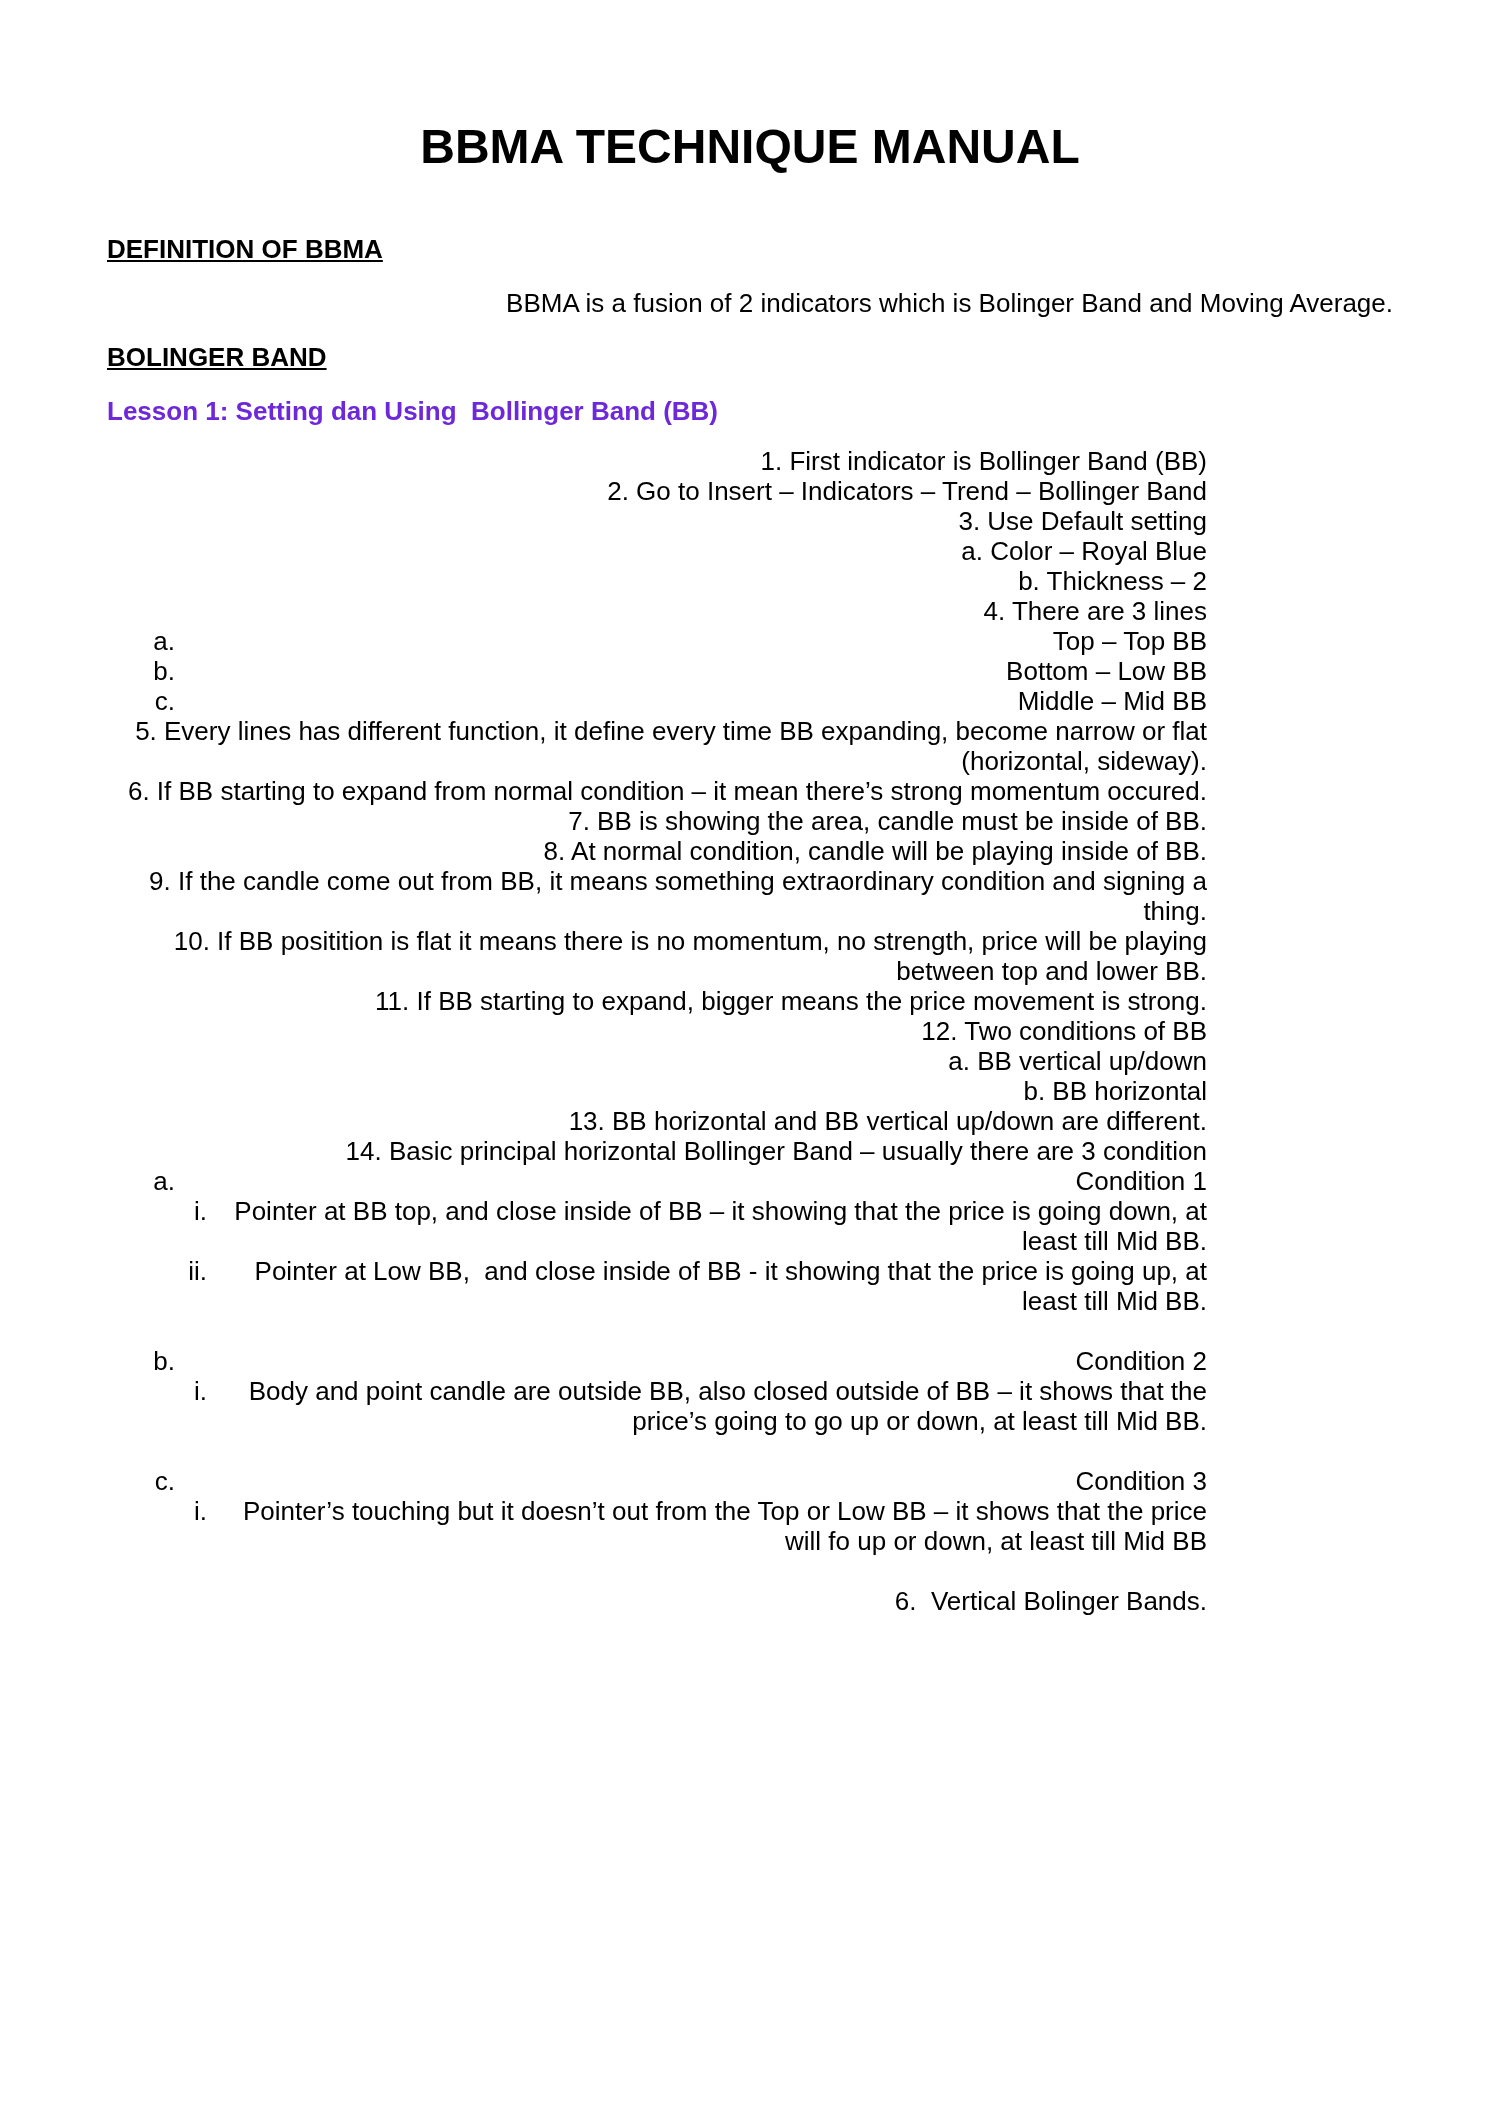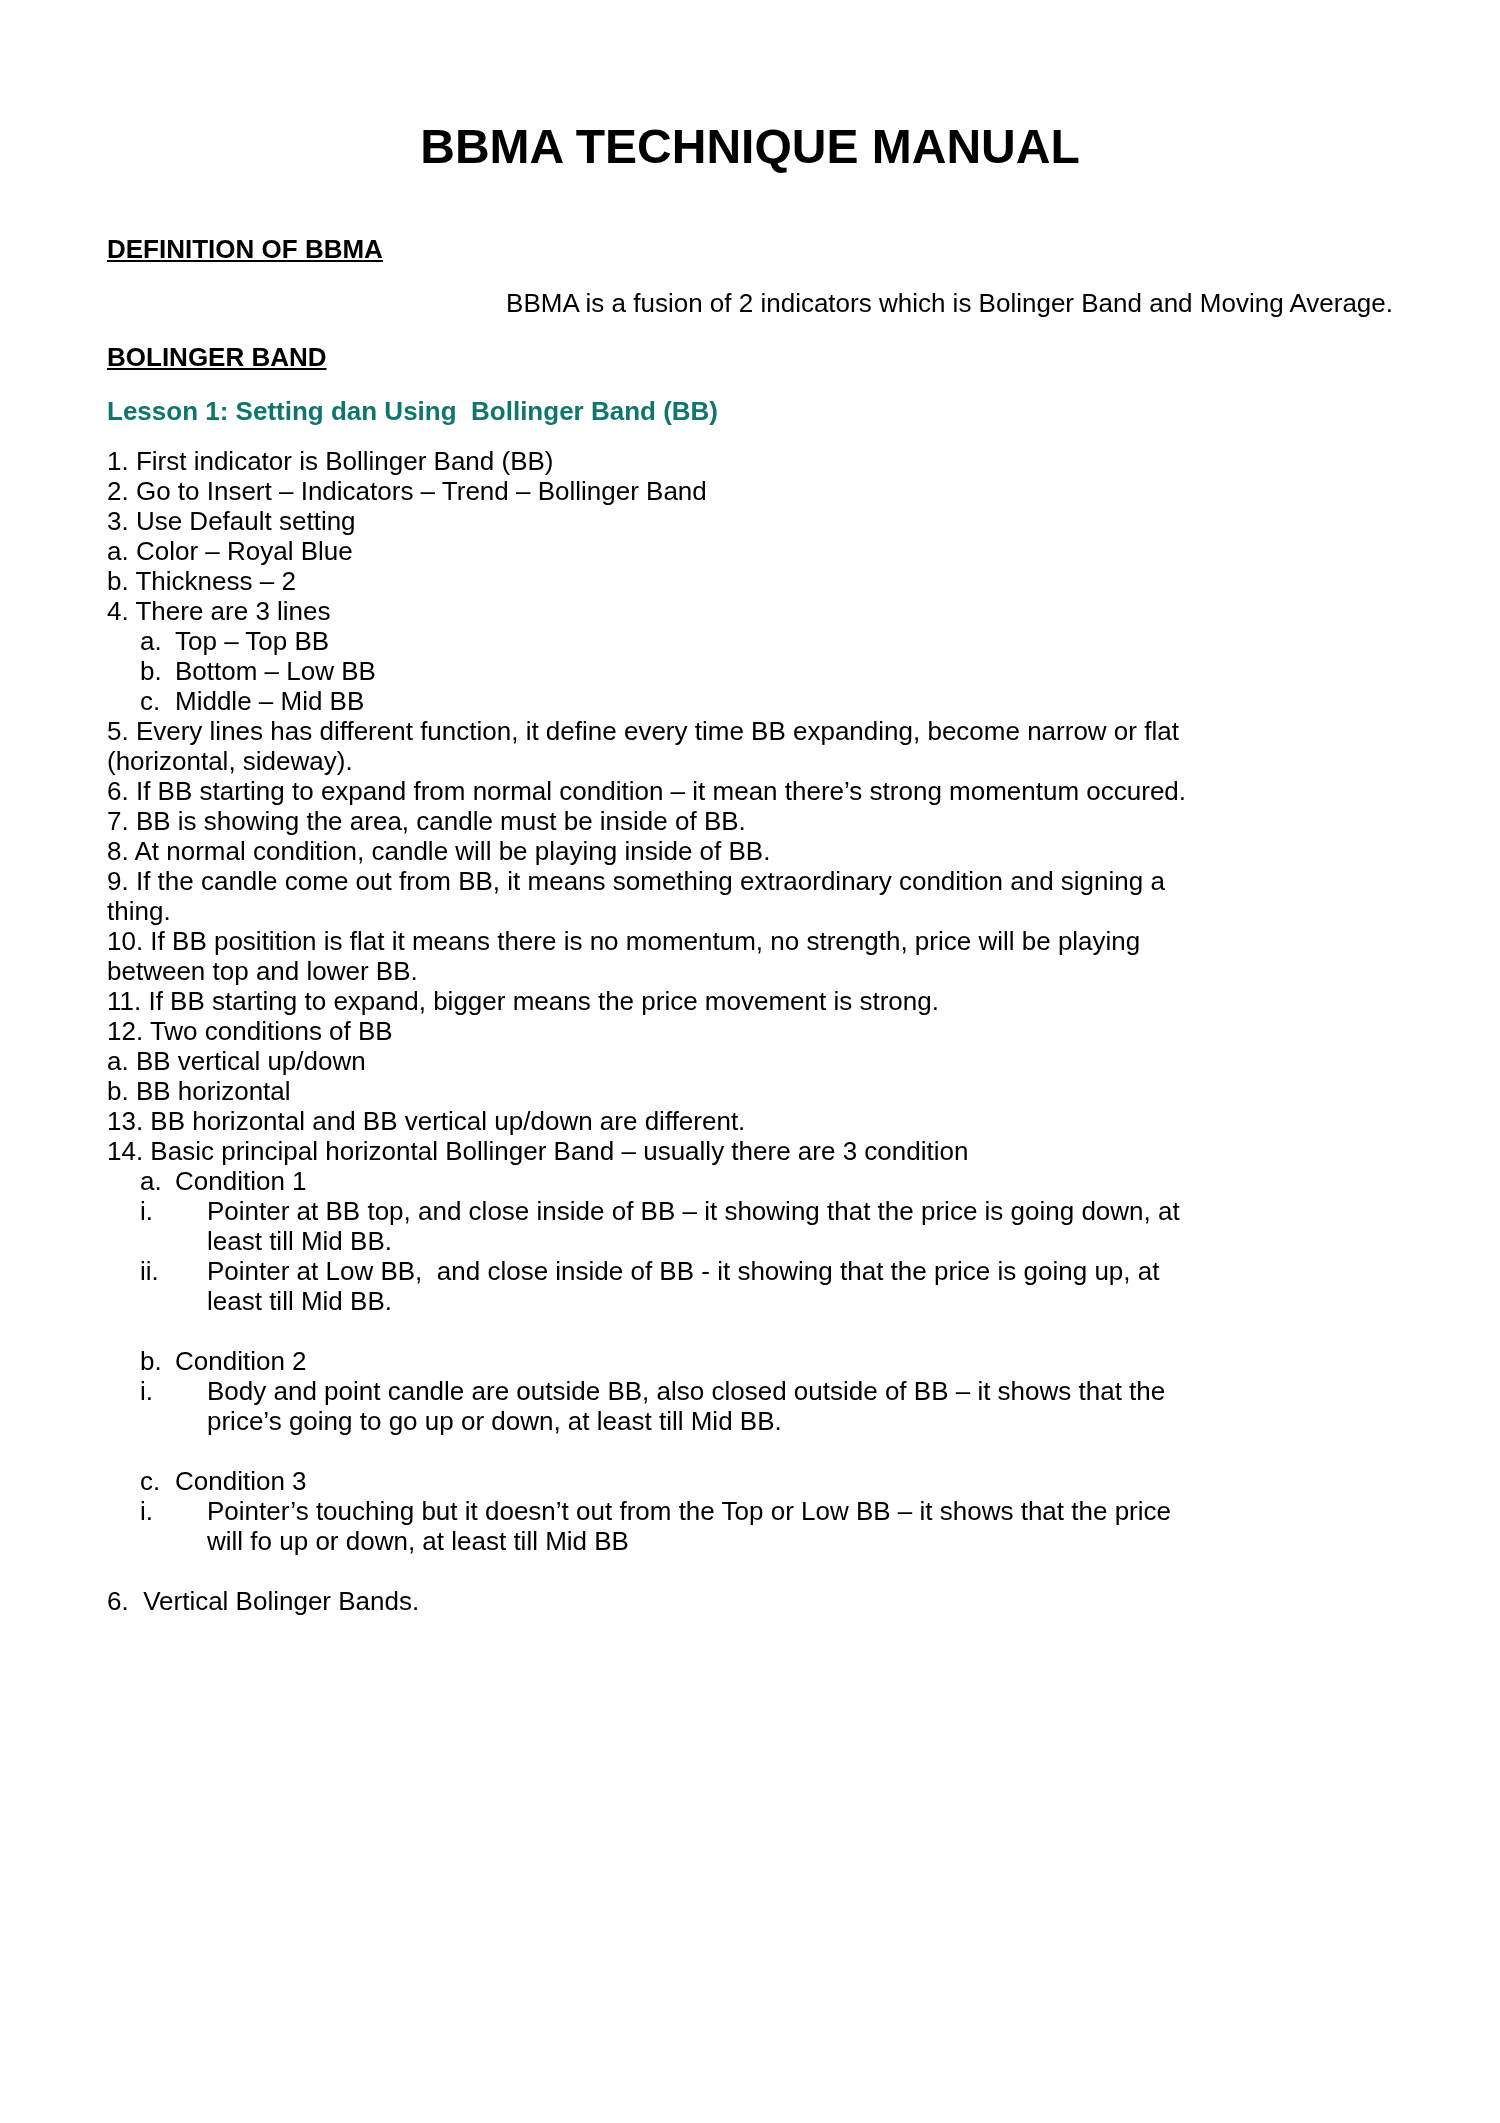--- a/index.html
+++ b/index.html
@@ -38,20 +38,21 @@
   }
   .red-h {
     font-weight: bold;
     margin: 0 0 20px 0;
     white-space: pre-wrap;
   }
   .list { width: 1100px; }
   .ln {
     margin: 0;
     white-space: pre-wrap;
+    text-align: right;
   }
   .ln.flexline {
     display: flex;
     align-items: flex-start;
     margin-left: 33px;
   }
   .ln.flexline .mk { flex: none; white-space: pre; }
   .ln.alpha .mk { width: 35px; }
   .ln.roman .mk { width: 67px; }
   .ln.flexline .tx { flex: 1 1 auto; white-space: pre-wrap; }
@@ -63,21 +64,21 @@
 <div class="page">
 
   <h1 class="title">BBMA TECHNIQUE MANUAL</h1>
 
   <p class="h-ul">DEFINITION OF BBMA</p>
 
   <p class="para">BBMA is a fusion of 2 indicators which is Bolinger Band and Moving Average.</p>
 
   <p class="h-ul">BOLINGER BAND</p>
 
-  <p class="red-h" style="color: #0f766e;">Lesson 1: Setting dan Using  Bollinger Band (BB)</p>
+  <p class="red-h" style="color: #6d28d9;">Lesson 1: Setting dan Using  Bollinger Band (BB)</p>
 
   <div class="list">
     <p class="ln">1. First indicator is Bollinger Band (BB)</p>
     <p class="ln">2. Go to Insert – Indicators – Trend – Bollinger Band</p>
     <p class="ln">3. Use Default setting</p>
     <p class="ln">a. Color – Royal Blue</p>
     <p class="ln">b. Thickness – 2</p>
     <p class="ln">4. There are 3 lines</p>
 
     <p class="ln flexline alpha">

